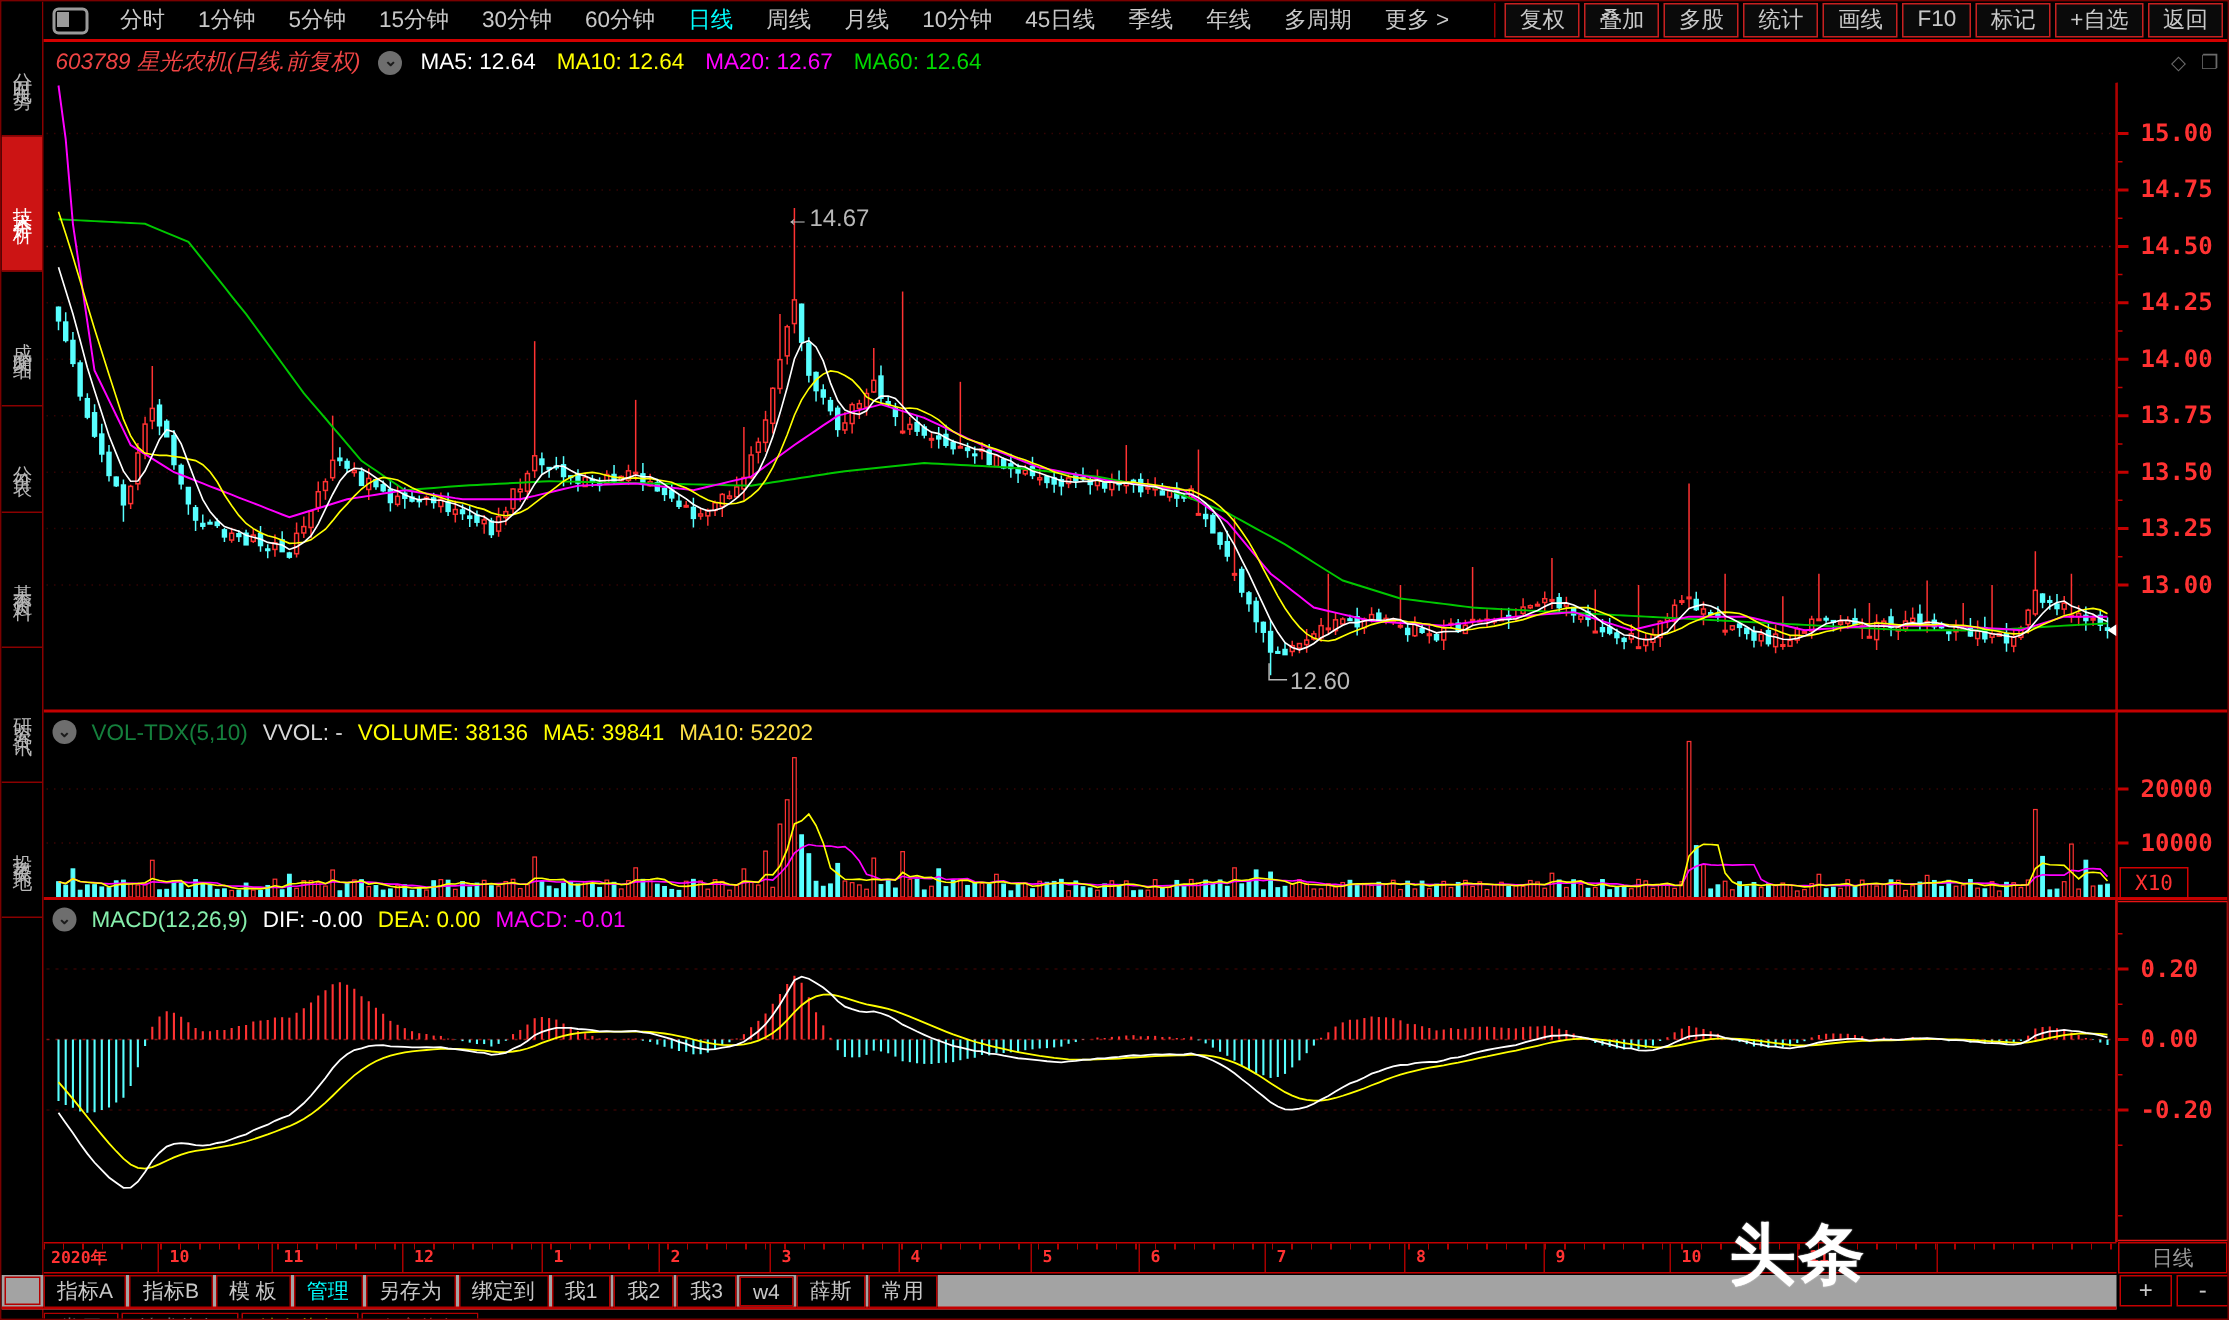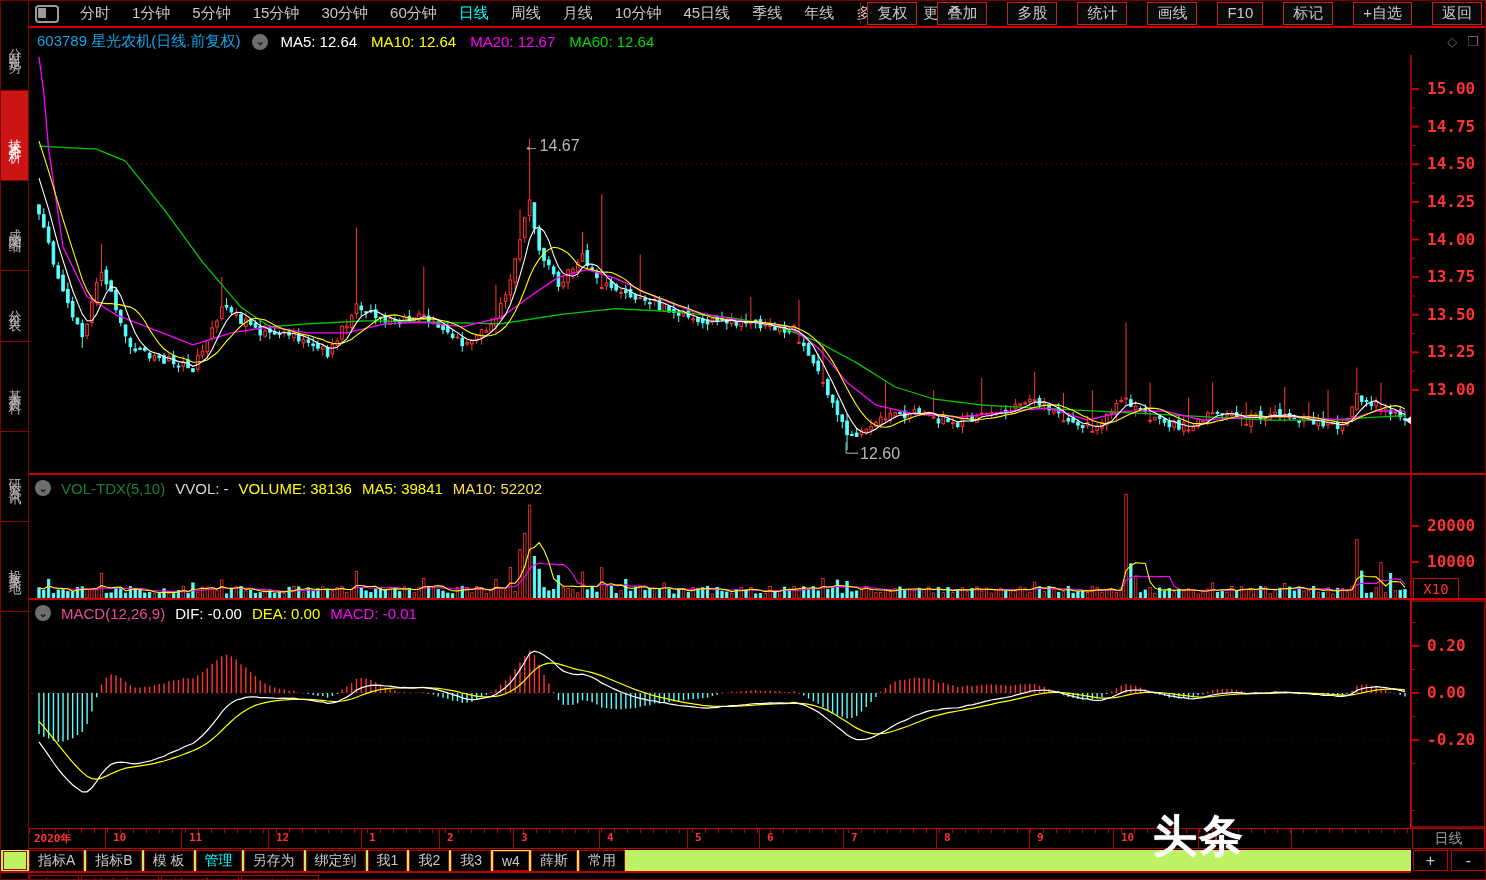--- a/index.html
+++ b/index.html
@@ -6,21 +6,21 @@
   #app{position:relative;width:1486px;height:880px;background:#000;overflow:hidden;
        font-family:"Liberation Sans",sans-serif;border:1px solid #7a0000;box-sizing:border-box;}
   
   .topbar{position:absolute;left:28px;top:0;right:0;height:25px;border-bottom:2px solid #d40000;
           display:flex;align-items:center;background:#000;z-index:8;}
   .corner-icon{width:20px;height:14px;border:2px solid #9a9a9a;border-radius:4px;margin-left:6px;position:relative;}
   .corner-icon .ci-inner{position:absolute;left:1px;top:1px;width:8px;height:10px;background:#9a9a9a;}
   .menu-items{display:flex;margin-left:10px;}
   .menu-item{color:#c8c8c8;font-size:15px;padding:2px 11px;white-space:nowrap;cursor:default;}
   .menu-item.active{color:#00ffff;}
-  .top-buttons{position:absolute;right:3px;top:1px;display:flex;gap:20px;border-left:1px solid #9a0000;padding-left:6px;text-align:center;}
+  .top-buttons{position:absolute;right:3px;top:1px;display:flex;gap:3px;border-left:1px solid #9a0000;padding-left:6px;text-align:center;}
   .top-btn{border:1px solid #c82020;color:#c8c8c8;font-size:15px;padding:1px 9px;background:#0a0a0a;white-space:nowrap;}
   
   .sidebar{position:absolute;left:0;top:0;width:27px;bottom:0;border-right:1px solid #8a0000;background:#000;z-index:7;display:flex;flex-direction:column;}
   .side-tab{writing-mode:vertical-rl;text-orientation:upright;color:#b8b8b8;font-size:13px;width:27px;
             display:flex;align-items:center;justify-content:center;letter-spacing:4px;border-bottom:1px solid #8a0000;box-sizing:border-box;}
   .side-tab.active{background:#cc1414;color:#ffffff;}
   
   .info-row{position:absolute;left:28px;top:27px;height:27px;right:0;display:flex;align-items:center;
             font-size:15px;gap:12px;padding-left:8px;background:#000;z-index:6;}
   .chev-icon{display:inline-flex;width:16px;height:16px;border-radius:50%;background:#6e6e6e;color:#1a1a1a;
@@ -41,21 +41,21 @@
   .date-row{position:absolute;left:28px;top:827px;width:1382px;height:21px;border-top:1px solid #c40000;
             border-bottom:1px solid #c40000;background:#000;box-sizing:border-box;z-index:6;}
   .tick-strip{position:absolute;left:0;top:0;height:4px;width:100%;
               background:repeating-linear-gradient(90deg,#b00000 0 1px,transparent 1px 13px);}
   .date-label{position:absolute;top:2px;color:#ff3232;font-size:11px;font-family:"DejaVu Sans Mono",monospace;font-weight:bold;white-space:nowrap;}
   .date-sep{position:absolute;top:0;width:1px;height:100%;background:#a80000;}
   .period-box{position:absolute;left:1411px;top:827px;width:73px;height:21px;border:1px solid #c40000;
               color:#9a9a9a;font-size:14px;display:flex;align-items:center;justify-content:center;box-sizing:border-box;z-index:6;}
   
   .tab-row{position:absolute;left:0;top:849px;width:1410px;height:23px;display:flex;gap:2px;align-items:center;
-           padding-left:2px;background:#bef264;border-bottom:2px solid #c40000;box-sizing:border-box;z-index:7;}
+           padding-left:2px;background:#a3a3a3;border-bottom:2px solid #c40000;box-sizing:border-box;z-index:7;}
   .btab{border:1px solid #b40000;color:#c8c8c8;font-size:14px;padding:1px 8px;background:#000;white-space:nowrap;}
   .btab.active{color:#00ffff;}
   .tab-stub{border:1px solid #b40000;width:22px;height:17px;}
   .zoom-box{position:absolute;top:849px;width:35px;height:21px;border:1px solid #c40000;color:#c8c8c8;
             display:flex;align-items:center;justify-content:center;font-size:16px;box-sizing:border-box;z-index:7;background:#000;}
   .partial-row{position:absolute;left:28px;top:874px;height:6px;overflow:hidden;display:flex;gap:2px;z-index:7;}
   .ptab{border:1px solid #b40000;font-size:14px;padding:1px 10px;background:#000;white-space:nowrap;}
   
   .watermark{position:absolute;left:1152px;top:806px;display:flex;align-items:baseline;gap:16px;color:#ffffff;z-index:40;}
   .wm-logo{font-size:44px;font-weight:900;letter-spacing:2px;text-shadow:0 0 1px #fff;}
@@ -106,21 +106,21 @@
       <div class="side-tab" style="height: 90px;">分时走势</div>
       <div class="side-tab active" style="height: 90px;">技术分析</div>
       <div class="side-tab" style="height: 90px;">成交明细</div>
       <div class="side-tab" style="height: 71px;">分价表</div>
       <div class="side-tab" style="height: 90px;">基本资料</div>
       <div class="side-tab" style="height: 90px;">研究资讯</div>
       <div class="side-tab" style="height: 90px;">投教天地</div>
     </div>
 
   <div class="info-row">
-    <span style="color:#0ea5e9;">603789 星光农机(日线.前复权)</span>
+    <span style="color:#ef4444;font-style:italic;">603789 星光农机(日线.前复权)</span>
     <span class="chev-icon">⌄</span>
     <span id="ma-values" style="display:flex;gap:14px;">
         <span style="color: rgb(255, 255, 255);">MA5: 12.64</span>
         <span style="color: rgb(255, 255, 0);">MA10: 12.64</span>
         <span style="color: rgb(255, 0, 255);">MA20: 12.67</span>
         <span style="color: rgb(0, 216, 0);">MA60: 12.64</span>
       </span>
     <span class="corner-glyphs">
       <span>◇</span>
       <span>❐</span>
@@ -1047,21 +1047,21 @@
       <rect x="1397.9901408450703" y="589.2096996359713" width="2.4" height="7.790300364028667" fill="#58ffff" stroke="#58ffff" stroke-width="0.8"></rect>
       <rect x="1402.7999999999997" y="588.4897452429124" width="2.4" height="8.510254757087637" fill="#58ffff" stroke="#58ffff" stroke-width="0.8"></rect>
       <polyline points="38.0,586.8 42.8,588.0 47.6,584.8 52.4,586.7 57.2,587.2 62.0,587.4 66.9,587.9 71.7,588.2 76.5,588.0 81.3,587.8 86.1,587.9 90.9,587.9 95.7,588.9 100.5,586.9 105.3,587.2 110.1,587.5 115.0,587.1 119.8,586.8 124.6,587.4 129.4,587.3 134.2,587.4 139.0,587.4 143.8,587.7 148.6,589.6 153.4,589.7 158.2,589.7 163.1,589.9 167.9,590.4 172.7,590.4 177.5,590.8 182.3,590.5 187.1,590.8 191.9,589.8 196.7,589.8 201.5,589.1 206.3,588.5 211.2,588.5 216.0,588.2 220.8,586.8 225.6,587.2 230.4,587.4 235.2,586.8 240.0,587.2 244.8,587.0 249.6,587.4 254.4,588.0 259.3,588.4 264.1,588.4 268.9,589.4 273.7,589.3 278.5,589.7 283.3,590.4 288.1,590.4 292.9,590.0 297.7,589.6 302.5,589.6 307.4,589.1 312.2,589.2 317.0,589.1 321.8,588.4 326.6,588.2 331.4,588.0 336.2,588.0 341.0,588.0 345.8,588.5 350.6,588.2 355.5,586.6 360.3,586.2 365.1,586.4 369.9,587.0 374.7,586.9 379.5,586.5 384.3,586.7 389.1,586.9 393.9,586.5 398.7,586.7 403.5,588.3 408.4,588.3 413.2,588.5 418.0,588.0 422.8,586.9 427.6,586.8 432.4,586.5 437.2,586.7 442.0,586.9 446.8,587.0 451.6,587.7 456.5,587.6 461.3,587.0 466.1,587.0 470.9,588.4 475.7,588.4 480.5,588.5 485.3,588.9 490.1,588.8 494.9,587.5 499.7,586.9 504.6,587.1 509.4,585.2 514.2,585.7 519.0,581.3 523.8,576.0 528.6,567.7 533.4,564.1 538.2,562.0 543.0,562.8 547.8,563.1 552.7,563.0 557.5,563.9 562.3,563.4 567.1,567.3 571.9,573.0 576.7,581.8 581.5,583.3 586.3,585.4 591.1,585.3 595.9,585.4 600.8,583.2 605.6,584.3 610.4,584.2 615.2,584.7 620.0,584.8 624.8,583.4 629.6,585.3 634.4,585.1 639.2,585.0 644.0,584.8 648.9,586.9 653.7,587.2 658.5,587.5 663.3,586.5 668.1,586.3 672.9,587.8 677.7,587.6 682.5,587.8 687.3,588.4 692.1,588.1 697.0,588.1 701.8,588.0 706.6,587.7 711.4,588.8 716.2,588.6 721.0,588.3 725.8,588.5 730.6,589.0 735.4,588.7 740.2,588.7 745.0,588.8 749.9,588.8 754.7,589.5 759.5,589.5 764.3,590.1 769.1,589.6 773.9,589.6 778.7,589.4 783.5,589.2 788.3,589.5 793.1,589.1 798.0,589.3 802.8,588.6 807.6,588.2 812.4,587.5 817.2,588.0 822.0,586.7 826.8,586.4 831.6,586.4 836.4,585.4 841.2,586.1 846.1,585.4 850.9,585.9 855.7,586.0 860.5,586.3 865.3,585.8 870.1,586.9 874.9,587.2 879.7,587.8 884.5,588.7 889.3,588.5 894.2,589.2 899.0,588.7 903.8,588.6 908.6,588.6 913.4,589.0 918.2,588.9 923.0,588.5 927.8,588.0 932.6,588.4 937.4,588.0 942.3,588.4 947.1,588.5 951.9,588.7 956.7,588.7 961.5,588.5 966.3,588.8 971.1,588.7 975.9,588.7 980.7,588.5 985.5,588.6 990.4,588.6 995.2,588.8 1000.0,588.4 1004.8,588.6 1009.6,588.8 1014.4,588.8 1019.2,588.6 1024.0,588.7 1028.8,588.8 1033.6,588.3 1038.5,587.6 1043.3,587.8 1048.1,587.7 1052.9,587.5 1057.7,587.7 1062.5,587.8 1067.3,587.7 1072.1,588.2 1076.9,588.2 1081.7,589.1 1086.5,589.6 1091.4,589.1 1096.2,589.2 1101.0,589.4 1105.8,589.2 1110.6,588.9 1115.4,589.5 1120.2,589.0 1125.0,579.3 1129.8,576.5 1134.6,574.9 1139.5,575.6 1144.3,575.8 1149.1,575.4 1153.9,575.7 1158.7,575.6 1163.5,575.5 1168.3,575.5 1173.1,585.3 1177.9,587.8 1182.7,589.2 1187.6,588.8 1192.4,588.8 1197.2,589.5 1202.0,589.4 1206.8,589.6 1211.6,588.7 1216.4,589.2 1221.2,589.1 1226.0,589.4 1230.8,589.1 1235.7,589.3 1240.5,589.0 1245.3,588.5 1250.1,588.3 1254.9,588.3 1259.7,588.7 1264.5,588.1 1269.3,588.4 1274.1,588.2 1278.9,588.3 1283.8,587.6 1288.6,587.6 1293.4,587.8 1298.2,587.4 1303.0,587.5 1307.8,587.9 1312.6,587.8 1317.4,587.7 1322.2,587.9 1327.0,587.8 1331.9,588.9 1336.7,589.0 1341.5,588.7 1346.3,589.2 1351.1,588.8 1355.9,583.8 1360.7,582.2 1365.5,582.4 1370.3,582.4 1375.1,582.4 1380.0,579.2 1384.8,579.7 1389.6,578.2 1394.4,578.1 1399.2,578.4 1404.0,583.4" fill="none" stroke="#ff00ff" stroke-width="1.1"></polyline>
       <polyline points="38.0,586.8 42.8,588.0 47.6,584.8 52.4,586.7 57.2,587.2 62.0,587.6 66.9,587.8 71.7,590.3 76.5,589.0 81.3,588.4 86.1,588.3 90.9,588.0 95.7,587.5 100.5,584.7 105.3,586.0 110.1,586.8 115.0,586.2 119.8,586.1 124.6,590.0 129.4,588.7 134.2,587.9 139.0,588.5 143.8,589.3 148.6,589.2 153.4,590.7 158.2,591.5 163.1,591.3 167.9,591.4 172.7,591.6 177.5,590.9 182.3,589.5 187.1,590.4 191.9,588.3 196.7,588.0 201.5,587.3 206.3,587.5 211.2,586.5 216.0,588.1 220.8,585.7 225.6,587.0 230.4,587.4 235.2,587.0 240.0,586.2 244.8,588.4 249.6,587.7 254.4,588.6 259.3,589.8 264.1,590.6 268.9,590.3 273.7,591.0 278.5,590.8 283.3,590.9 288.1,590.3 292.9,589.6 297.7,588.2 302.5,588.3 307.4,587.2 312.2,588.1 317.0,588.5 321.8,588.5 326.6,588.1 331.4,588.7 336.2,588.0 341.0,587.4 345.8,588.5 350.6,588.4 355.5,584.5 360.3,584.5 365.1,585.4 369.9,585.5 374.7,585.3 379.5,588.6 384.3,588.9 389.1,588.3 393.9,587.6 398.7,588.1 403.5,587.9 408.4,587.7 413.2,588.7 418.0,588.3 422.8,585.7 427.6,585.6 432.4,585.3 437.2,584.6 442.0,585.4 446.8,588.3 451.6,589.8 456.5,589.9 461.3,589.3 466.1,588.6 470.9,588.5 475.7,587.1 480.5,587.1 485.3,588.5 490.1,589.1 494.9,586.4 499.7,586.7 504.6,587.2 509.4,582.0 514.2,582.2 519.0,576.3 523.8,565.3 528.6,548.3 533.4,546.2 538.2,541.7 543.0,549.3 547.8,560.9 552.7,577.7 557.5,581.5 562.3,585.2 567.1,585.3 571.9,585.1 576.7,585.8 581.5,585.1 586.3,585.6 591.1,585.2 595.9,585.7 600.8,580.6 605.6,583.5 610.4,582.8 615.2,584.1 620.0,583.9 624.8,586.2 629.6,587.2 634.4,587.3 639.2,585.9 644.0,585.8 648.9,587.6 653.7,587.2 658.5,587.7 663.3,587.0 668.1,586.9 672.9,588.0 677.7,588.1 682.5,587.9 687.3,589.8 692.1,589.4 697.0,588.3 701.8,587.9 706.6,587.5 711.4,587.7 716.2,587.7 721.0,588.3 725.8,589.1 730.6,590.6 735.4,589.7 740.2,589.7 745.0,589.4 749.9,588.4 754.7,588.5 759.5,589.3 764.3,590.6 769.1,589.9 773.9,590.8 778.7,590.3 783.5,589.0 788.3,588.4 793.1,588.4 798.0,587.8 802.8,586.8 807.6,587.3 812.4,586.6 817.2,587.5 822.0,585.5 826.8,586.0 831.6,585.5 836.4,584.2 841.2,584.7 846.1,585.2 850.9,585.7 855.7,586.5 860.5,588.4 865.3,587.0 870.1,588.5 874.9,588.7 879.7,589.0 884.5,589.0 889.3,589.9 894.2,589.8 899.0,588.6 903.8,588.2 908.6,588.2 913.4,588.0 918.2,588.0 923.0,588.4 927.8,587.8 932.6,588.6 937.4,588.0 942.3,588.9 947.1,588.5 951.9,589.6 956.7,588.9 961.5,588.9 966.3,588.7 971.1,588.9 975.9,587.8 980.7,588.1 985.5,588.2 990.4,588.4 995.2,588.7 1000.0,589.0 1004.8,589.0 1009.6,589.5 1014.4,589.1 1019.2,588.5 1024.0,588.5 1028.8,588.7 1033.6,587.0 1038.5,586.2 1043.3,587.1 1048.1,586.9 1052.9,586.3 1057.7,588.4 1062.5,589.3 1067.3,588.3 1072.1,589.6 1076.9,590.0 1081.7,589.7 1086.5,589.9 1091.4,589.9 1096.2,588.7 1101.0,588.9 1105.8,588.6 1110.6,587.9 1115.4,589.1 1120.2,589.2 1125.0,569.7 1129.8,564.5 1134.6,561.9 1139.5,562.0 1144.3,562.4 1149.1,581.1 1153.9,586.9 1158.7,589.2 1163.5,588.9 1168.3,588.6 1173.1,589.4 1177.9,588.7 1182.7,589.1 1187.6,588.7 1192.4,589.0 1197.2,589.5 1202.0,590.2 1206.8,590.0 1211.6,588.8 1216.4,589.3 1221.2,588.8 1226.0,588.6 1230.8,588.1 1235.7,589.8 1240.5,588.6 1245.3,588.2 1250.1,587.9 1254.9,588.5 1259.7,587.6 1264.5,587.6 1269.3,588.5 1274.1,588.5 1278.9,588.2 1283.8,587.5 1288.6,587.6 1293.4,587.1 1298.2,586.3 1303.0,586.9 1307.8,588.2 1312.6,588.0 1317.4,588.3 1322.2,589.4 1327.0,588.8 1331.9,589.6 1336.7,590.0 1341.5,589.2 1346.3,589.1 1351.1,588.8 1355.9,578.0 1360.7,574.5 1365.5,575.5 1370.3,575.7 1375.1,575.9 1380.0,580.5 1384.8,584.9 1389.6,580.9 1394.4,580.5 1399.2,581.0 1404.0,586.3" fill="none" stroke="#ffff00" stroke-width="1.1"></polyline>
     </svg>
   <div class="x10-box">X10</div>
 
   <div class="hline" style="top:597px;"></div>
   <div class="pane-header" style="top:600px;" id="macd-header">
     <span class="chev-icon">⌄</span>
-    <span style="color:#ec4899;">MACD(12,26,9)</span>
+    <span style="color:#86efac;">MACD(12,26,9)</span>
   <span style="color: rgb(255, 255, 255);">DIF: -0.00</span>
       <span style="color: rgb(255, 255, 0);">DEA: 0.00</span>
       <span style="color: rgb(255, 0, 255);">MACD: -0.01</span>
     </div>
   <svg id="svg-macd" width="1458" height="228" viewBox="28 599 1458 228">
       <line x1="30" y1="645" x2="1408" y2="645" stroke="#330303" stroke-dasharray="2 4"></line>
       <line x1="1410" y1="645" x2="1418" y2="645" stroke="#c40000" stroke-width="2"></line>
       <text x="1426" y="650" fill="#ff3232" font-size="16" font-weight="bold" font-family="DejaVu Sans Mono, monospace">0.20</text>
       <line x1="30" y1="692" x2="1408" y2="692" stroke="#8a1212" stroke-dasharray="2 4"></line>
       <line x1="1410" y1="692" x2="1418" y2="692" stroke="#c40000" stroke-width="2"></line>

